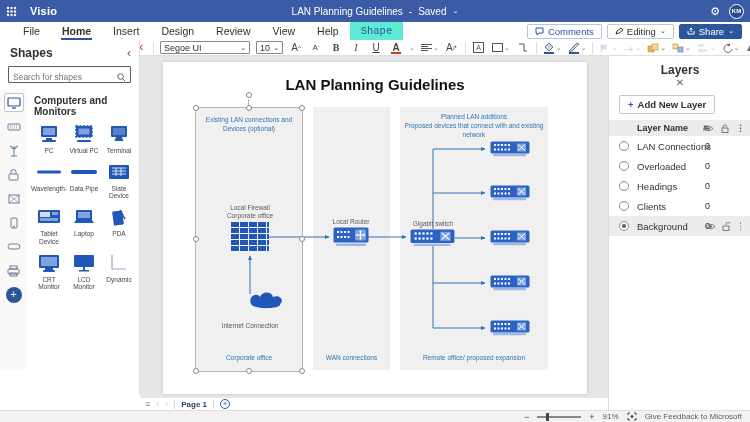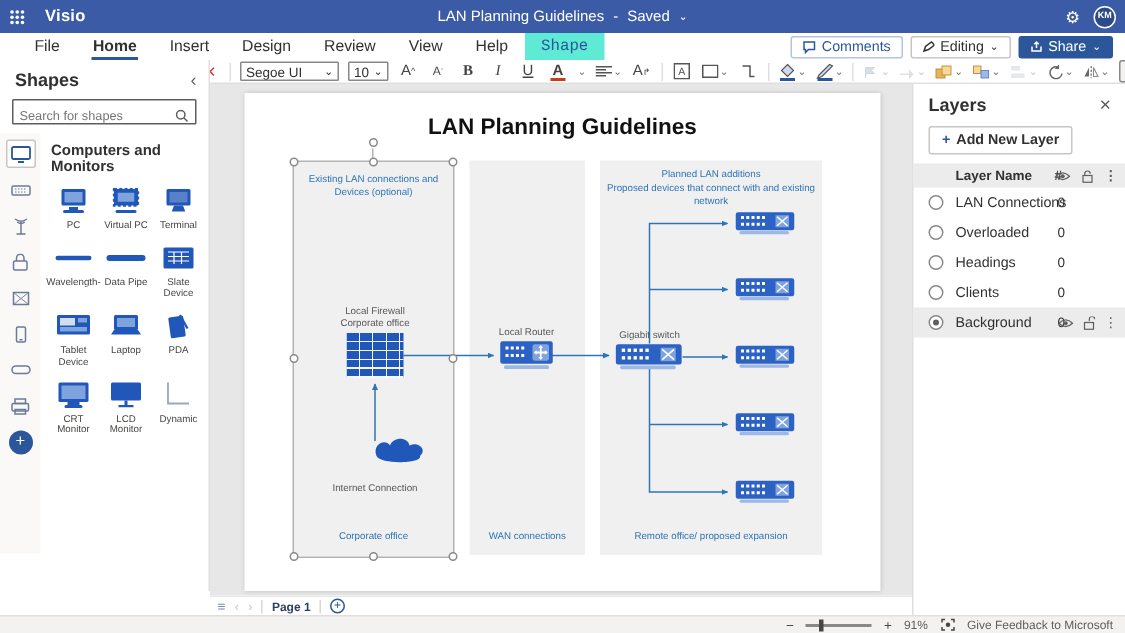--- a/index.html
+++ b/index.html
@@ -92,21 +92,21 @@
   .pb-add { width:10px; height:10px; border:1px solid #2b579a; border-radius:50%; color:#2b579a; font-size:8px; line-height:8px; text-align:center; cursor:pointer; }
 
   
   .statusbar { position:absolute; left:0; top:410px; width:750px; height:12px; background:#f3f2f1; border-top:1px solid #e1dfdd; display:flex; align-items:center; justify-content:flex-end; gap:8px; padding-right:8px; font-size:8px; color:#605e5c; }
   .zoom-track { width:44px; height:2px; background:#8a8886; position:relative; cursor:pointer; }
   .zoom-thumb { position:absolute; left:9px; top:-3px; width:3px; height:8px; background:#484644; }
   .zbtn { font-size:9px; color:#484644; cursor:pointer; }
 
   
   .layers-panel { position:absolute; left:608px; top:56px; width:142px; height:354px; background:#fff; border-left:1px solid #e1dfdd; }
-  .lp-head { display:flex; align-items:center; justify-content:space-between; padding:7px 9px 5px 10px; }
+  .lp-head { display:flex; align-items:center; justify-content:space-between; padding:7px 9px 5px 10px;flex-direction:column; }
   .lp-title { font-size:12px; font-weight:bold; }
   .lp-close { font-size:10px; color:#605e5c; cursor:pointer; }
   .lp-add { margin:2px 0 6px 10px; display:inline-flex; align-items:center; gap:4px; border:1px solid #c8c6c4; border-radius:2px; padding:3px 8px; font-size:9.5px; font-weight:bold; cursor:pointer; background:#fff; }
   .lp-add .plus { color:#2b579a; font-weight:bold; }
   .lp-header-row { height:16px; background:#ececec; display:flex; align-items:center; font-size:9px; font-weight:bold; color:#323130; padding:0 4px 0 28px; position:relative; }
   .lp-hash { position:absolute; left:94px; }
   .lp-hicons { position:absolute; right:5px; display:flex; gap:7px; align-items:center; color:#605e5c; }
   .lrow { height:20px; display:flex; align-items:center; position:relative; padding-left:10px; cursor:pointer; }
   .lrow.hl { background:#ececec; }
   .radio { width:10px; height:10px; border-radius:50%; border:1px solid #8a8886; background:#fff; position:relative; flex:none; }
@@ -206,21 +206,21 @@
     </span>
   <span class="ticon">
       <svg width="10" height="10">
         <path d="M1 1h8v3H1z" fill="#caa96d" stroke="#96793f" stroke-width=".6"></path>
         <path d="M4 4h2v5H4z" fill="#96793f"></path>
       </svg>
     </span>
   <span class="tsep"></span>
   <span class="ticon" style="color:#d13438;">✕</span>
   <span class="tsep"></span>
-  <div class="select" style="width:66px;justify-content:space-between;">
+  <div class="select" style="width:90px;justify-content:space-between;">
     <span>Segoe UI</span>
       <span class="chev">⌄</span>
   </div>
   <div class="select" style="width:27px;">
     <span>10</span>
       <span class="chev">⌄</span>
   </div>
   <span class="ticon">
       <span>A</span>
       <sup style="font-size:6px;">^</sup>

